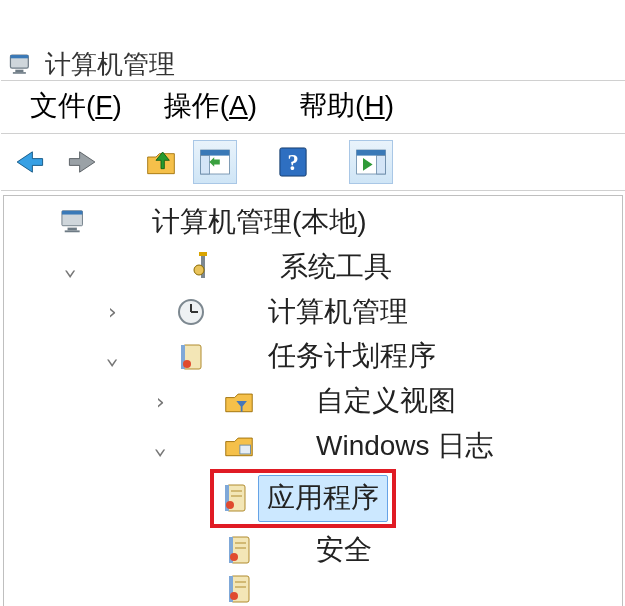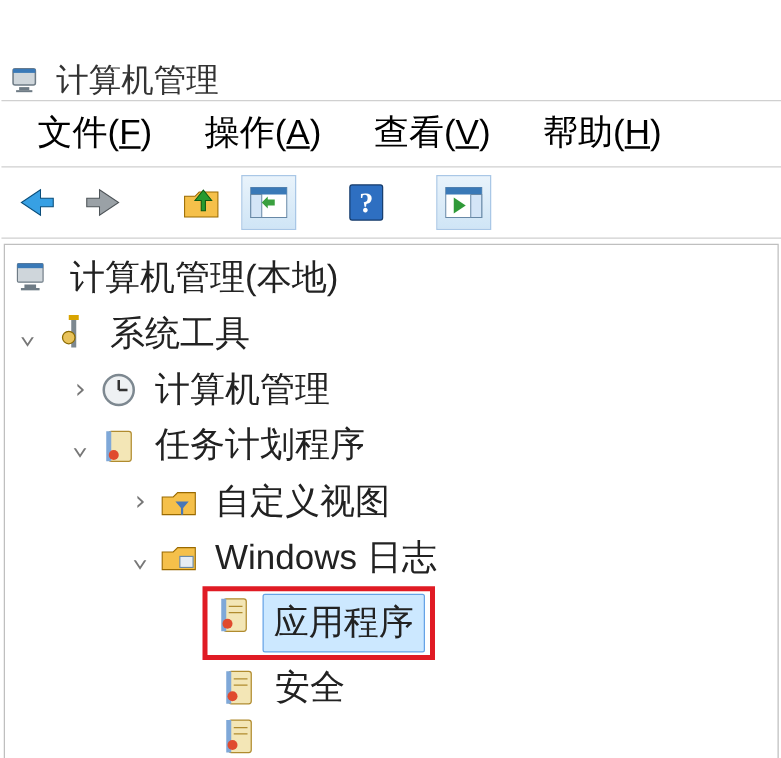--- a/index.html
+++ b/index.html
@@ -32,27 +32,27 @@
 
   
   .toolbar{display:flex;align-items:center;gap:10px;padding:6px 6px;border-top:1px solid var(--win-border);border-bottom:1px solid var(--win-border);}
   .tb-btn{width:42px;height:42px;display:flex;align-items:center;justify-content:center;border:1px solid transparent;}
   .tb-btn.boxed{border:1px solid #a9c7e6;background:linear-gradient(#e9f3fb,#cfe5f6);}
   .tb-spacer{width:14px;}
 
   
   .tree-wrap{border:1px solid #bfbfbf;margin:4px 0 0 2px;width:618px;height:calc(606px - 170px);overflow:hidden;background:#fff;}
   .tree{padding-top:4px;font-size:var(--tree-font);line-height:1.6;user-select:none;}
-  .row{display:flex;align-items:center;white-space:nowrap;}
+  .row{display:flex;align-items:center;white-space:nowrap;gap:48px;}
   .exp{width:24px;text-align:center;color:#777;font-size:22px;font-family:monospace;display:inline-flex;align-items:center;justify-content:center;}
   .ind{display:inline-block;}
   .ico-slot{width:34px;height:34px;display:inline-flex;align-items:center;justify-content:center;margin:0 6px 0 2px;}
   .label{padding:0 6px;}
   .label.selected{background:var(--sel-bg);border:1px solid var(--sel-bd);border-radius:2px;padding:0 8px;}
-  .hlbox{border:4px solid var(--hl-red);padding:2px 4px 2px 2px;display:inline-flex;}
+  .hlbox{border:4px solid var(--hl-red);padding:2px 4px 2px 2px;display:inline-flex;align-items:center;}
 
   
   svg{display:block;}
 </style>
 </head>
 <body>
 
 <div class="window">
 
   <div class="title-row">
@@ -65,21 +65,20 @@
       </svg>
     </span>
     <span class="title">计算机管理</span>
   </div>
 
   <div class="sep-line"></div>
 
   <div class="menubar">
     <span class="mi"><span>文件</span>(<u>F</u>)</span>
     <span class="mi"><span>操作</span>(<u>A</u>)</span>
-    <span class="mi"><span>查看</span>(<u>V</u>)</span>
     <span class="mi"><span>帮助</span>(<u>H</u>)</span>
   </div>
 
   <div class="toolbar">
     <div class="tb-btn">
       <svg width="34" height="28" viewBox="0 0 40 32">
         <path d="M24 4 L6 16 L24 28 L24 20 L36 20 L36 12 L24 12 Z" fill="#37a0e4" stroke="#0a4d7a" stroke-width="1"></path>
       </svg>
     </div>
     <div class="tb-btn">

